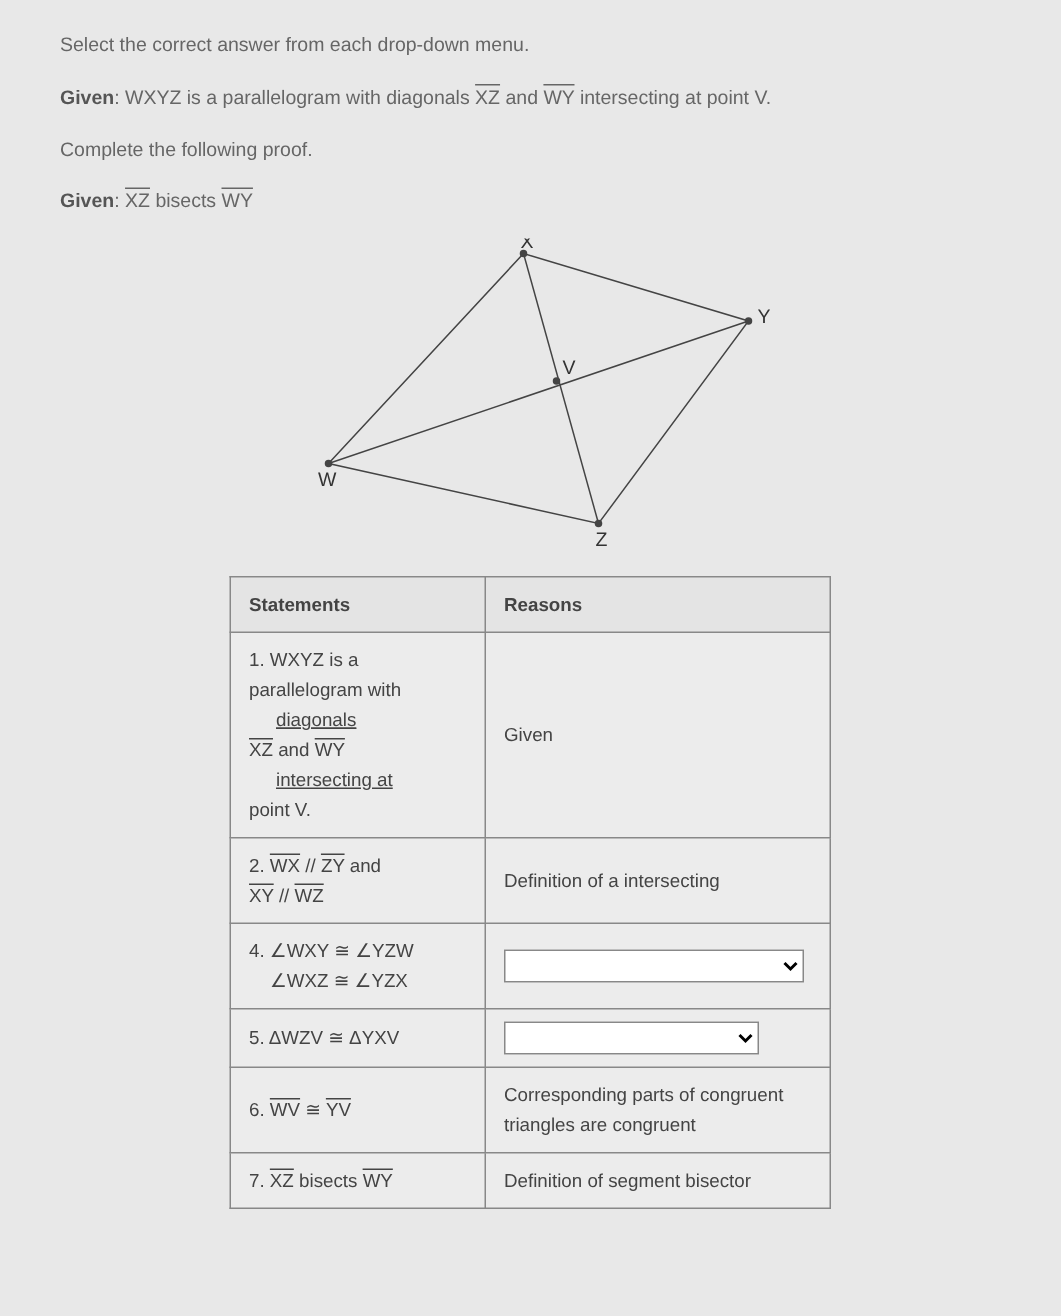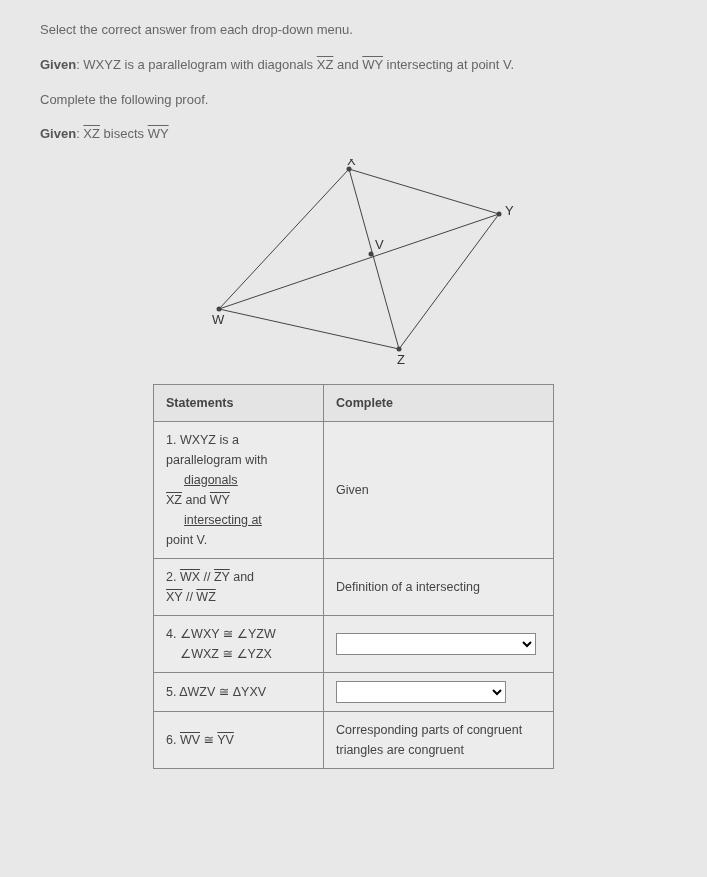--- a/index.html
+++ b/index.html
@@ -96,21 +96,21 @@
         <text x="196" y="90">V</text>
       </g>
     </svg>
   </div>
 
   <div class="table-wrap">
     <table class="proof">
       <tbody>
           <tr>
         <th class="col-stmt">Statements</th>
-        <th class="col-reas">Complete</th>
+        <th class="col-reas">Reasons</th>
       </tr>
       <tr>
         <td>
           <span>1. WXYZ is a</span><br>
           <span>parallelogram with</span><br>
           <span class="indent"><span class="diag-underline">diagonals</span></span>
           <span class="over">XZ</span><span> and </span><span class="over">WY</span><br>
           <span class="indent">intersecting at</span>
           <span>point V.</span>
         </td>
@@ -137,17 +137,23 @@
         <td>
           <select class="dropdown mid"><option></option></select>
         </td>
       </tr>
       <tr>
         <td>
           <span>6. </span><span class="over">WV</span><span> ≅ </span><span class="over">YV</span>
         </td>
         <td>Corresponding parts of congruent triangles are congruent</td>
       </tr>
+      <tr>
+        <td>
+          <span>7. </span><span class="over">XZ</span><span> bisects </span><span class="over">WY</span>
+        </td>
+        <td>Definition of segment bisector</td>
+      </tr>
     </tbody>
       </table>
   </div>
 
 </div>
 
 </body></html>

